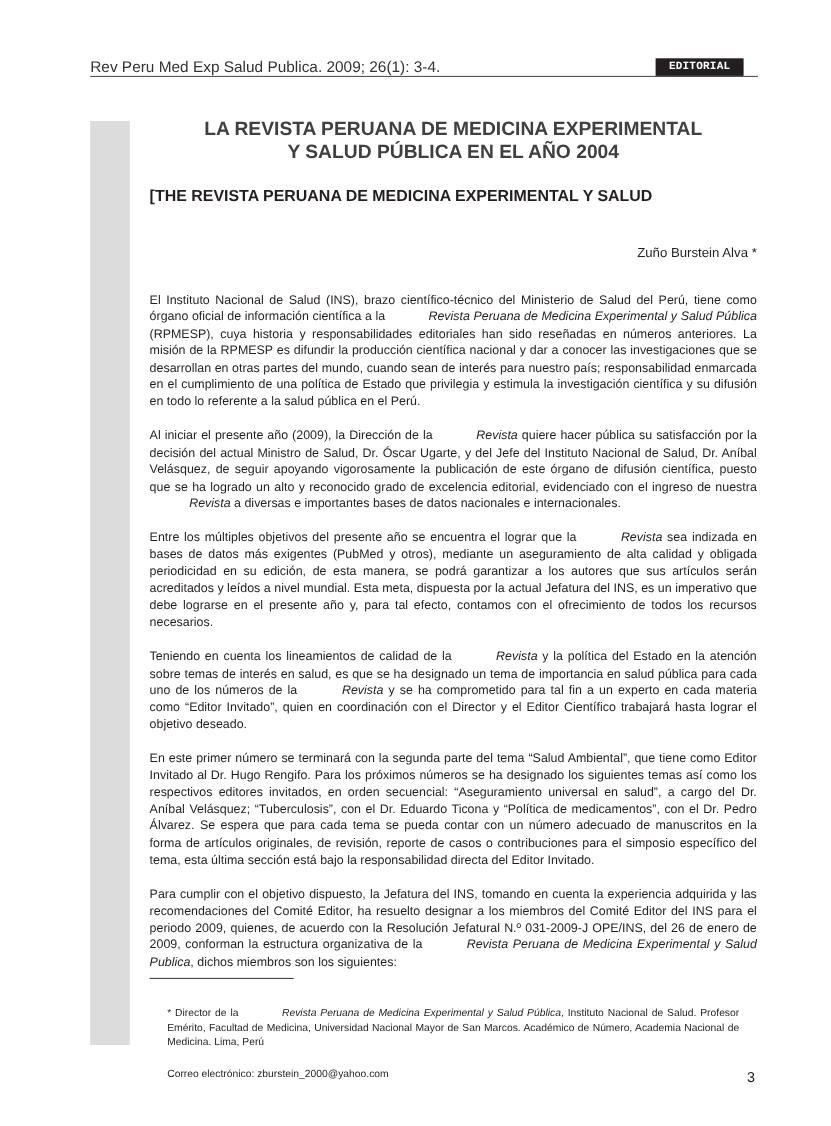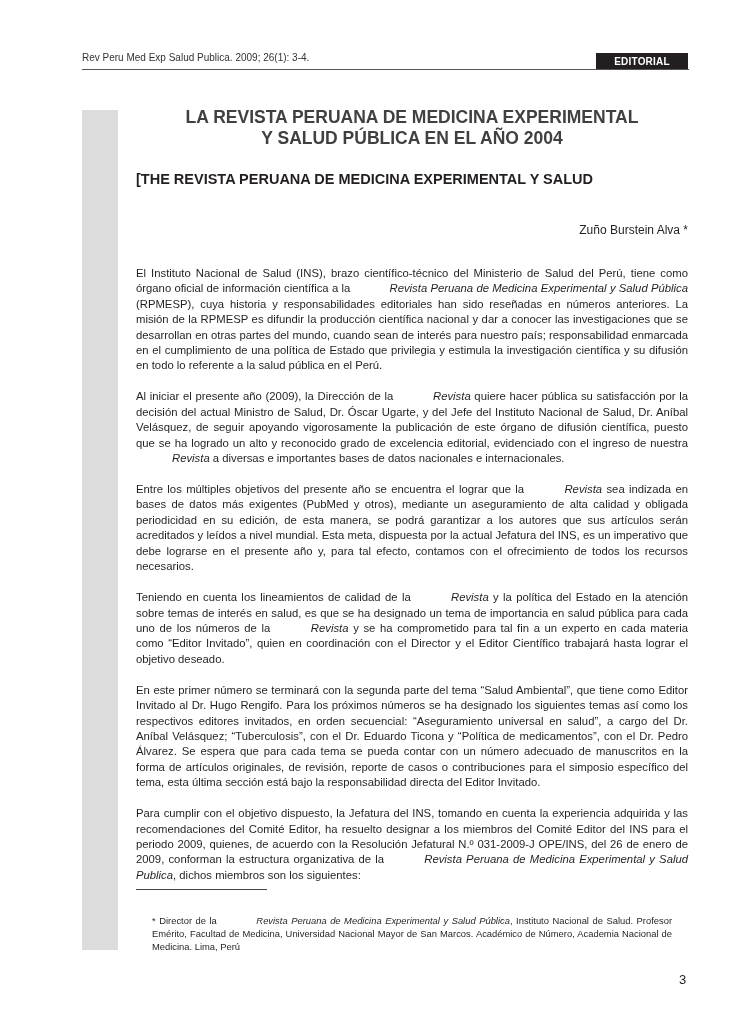--- a/index.html
+++ b/index.html
@@ -1,22 +1,22 @@
 <!DOCTYPE html>
 <html><head>
 <meta charset="utf-8">
 <style>
   html, body { margin:0; padding:0; background:#ffffff; }
   body { width:755px; height:1024px; position:relative; overflow:hidden;
          font-family:"Liberation Sans", sans-serif; color:#231f20; }
-  .header-cite { position:absolute; left:82px; top:52px; font-size:10px; color:#333; }
+  .header-cite { position:absolute; left:82px; top:52px; font-size:14px; color:#333; }
   .header-rule { position:absolute; left:82px; top:69px; width:607px; height:1px; background:#555; }
-  .editorial-badge { position:absolute; left:596px; top:53px; width:92px; height:16px;
+  .editorial-badge { position:absolute; left:596px; top:53px; width:80px; height:16px;
          background:#231f20; color:#fff; font-weight:bold; font-size:10px;
-         text-align:center; line-height:17px; letter-spacing:0.2px; }
+         text-align:center; line-height:17px; letter-spacing:0.2px;font-family:Liberation Mono, monospace; }
   .side-bar { position:absolute; left:82px; top:110px; width:36px; height:840px; background:#dcdcdc; }
   .title { position:absolute; left:136px; width:552px; top:107px; text-align:center;
          font-weight:bold; font-size:17.5px; line-height:21px; color:#404040; }
   .subtitle { position:absolute; left:136px; width:552px; top:170px; text-align:left;
          font-weight:bold; font-size:14.5px; line-height:18.5px; color:#231f20; }
   .author { position:absolute; left:136px; width:552px; top:223px; text-align:right;
          font-size:12px; color:#231f20; }
   .body-text { position:absolute; left:136px; width:552px; top:266px; font-size:11.3px;
          line-height:15.4px; text-align:justify; color:#231f20; }
   .body-text p { margin:0 0 15.6px 0; }
@@ -52,15 +52,16 @@
   <p><span>Al iniciar el presente año (2009), la Dirección de la </span><i>Revista</i><span> quiere hacer pública su satisfacción por la decisión del actual Ministro de Salud, Dr. Óscar Ugarte, y del Jefe del Instituto Nacional de Salud, Dr. Aníbal Velásquez, de seguir apoyando vigorosamente la publicación de este órgano de difusión científica, puesto que se ha logrado un alto y reconocido grado de excelencia editorial, evidenciado con el ingreso de nuestra </span><i>Revista</i><span> a diversas e importantes bases de datos nacionales e internacionales.</span></p>
   <p><span>Entre los múltiples objetivos del presente año se encuentra el lograr que la </span><i>Revista</i><span> sea indizada en bases de datos más exigentes (PubMed y otros), mediante un aseguramiento de alta calidad y obligada periodicidad en su edición, de esta manera, se podrá garantizar a los autores que sus artículos serán acreditados y leídos a nivel mundial. Esta meta, dispuesta por la actual Jefatura del INS, es un imperativo que debe lograrse en el presente año y, para tal efecto, contamos con el ofrecimiento de todos los recursos necesarios.</span></p>
   <p><span>Teniendo en cuenta los lineamientos de calidad de la </span><i>Revista</i><span> y la política del Estado en la atención sobre temas de interés en salud, es que se ha designado un tema de importancia en salud pública para cada uno de los números de la </span><i>Revista</i><span> y se ha comprometido para tal fin a un experto en cada materia como “Editor Invitado”, quien en coordinación con el Director y el Editor Científico trabajará hasta lograr el objetivo deseado.</span></p>
   <p><span>En este primer número se terminará con la segunda parte del tema “Salud Ambiental”, que tiene como Editor Invitado al Dr. Hugo Rengifo. Para los próximos números se ha designado los siguientes temas así como los respectivos editores invitados, en orden secuencial: “Aseguramiento universal en salud”, a cargo del Dr. Aníbal Velásquez; “Tuberculosis”, con el Dr. Eduardo Ticona y “Política de medicamentos”, con el Dr. Pedro Álvarez. Se espera que para cada tema se pueda contar con un número adecuado de manuscritos en la forma de artículos originales, de revisión, reporte de casos o contribuciones para el simposio específico del tema, esta última sección está bajo la responsabilidad directa del Editor Invitado.</span></p>
   <p><span>Para cumplir con el objetivo dispuesto, la Jefatura del INS, tomando en cuenta la experiencia adquirida y las recomendaciones del Comité Editor, ha resuelto designar a los miembros del Comité Editor del INS para el periodo 2009, quienes, de acuerdo con la Resolución Jefatural N.º 031-2009-J OPE/INS, del 26 de enero de 2009, conforman la estructura organizativa de la </span><i>Revista Peruana de Medicina Experimental y Salud Publica</i><span>, dichos miembros son los siguientes:</span></p>
 </div>
 
 <div class="fn-rule"></div>
 <div class="footnote">
   <p><span>* Director de la </span><i>Revista Peruana de Medicina Experimental y Salud Pública</i><span>, Instituto Nacional de Salud. Profesor Emérito, Facultad de Medicina, Universidad Nacional Mayor de San Marcos. Académico de Número, Academia Nacional de Medicina. Lima, Perú</span></p>
+  <p>Correo electrónico: zburstein_2000@yahoo.com</p>
 </div>
 
 <div class="page-number">3</div>
 
 </body></html>

